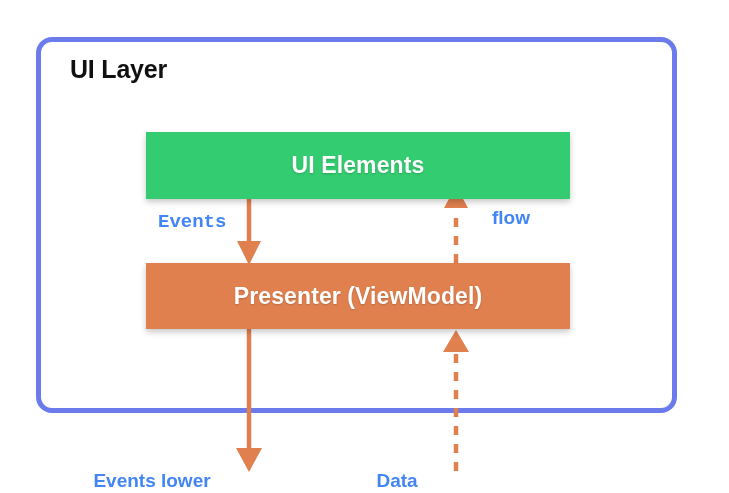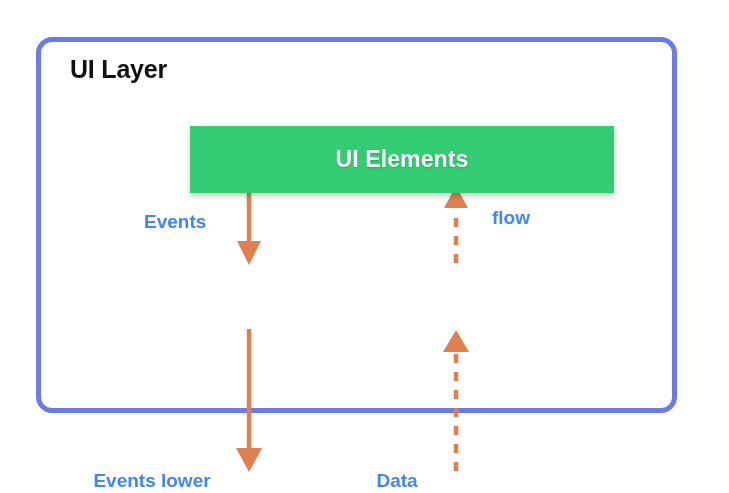--- a/index.html
+++ b/index.html
@@ -58,25 +58,24 @@
     font-weight: bold;
     font-size: 23px;
     letter-spacing: 0.1px;
     box-shadow: 0 3px 6px rgba(0,0,0,0.22);
     z-index: 6;
     text-shadow: 0 1px 2px rgba(0,0,0,0.18);
   }
 
   .block-ui-elements {
     left: 146px;
-    top: 126px;
+    top: 132px;
     width: 424px;
     height: 67px;
     background: #33CC70;
-    margin-left: 44px;
   }
 
   .block-presenter {
     left: 146px;
     top: 263px;
     width: 424px;
     height: 66px;
     background: #E0804F;
   }
 
@@ -95,22 +94,23 @@
     position: absolute;
     color: #4285F4;
     font-weight: bold;
     font-size: 19px;
     line-height: 24px;
     z-index: 7;
     white-space: pre;
   }
 
   .label-events {
-    left: 144px;
+    left: 158px;
     top: 210px;
+    font-family: Liberation Mono, monospace;
   }
 
   .label-flow {
     left: 492px;
     top: 206px;
   }
 
   .label-invoke {
     left: 72px;
     top: 421px;
@@ -154,20 +154,23 @@
   </svg>
 
   <div class="layer-box"></div>
 
   <div class="layer-title">UI Layer</div>
 
   <div class="block block-ui-elements">
     <span>UI Elements</span>
   </div>
 
+  <div class="block block-presenter">
+    <span>Presenter (ViewModel)</span>
+  </div>
 
   <div class="label label-events">Events</div>
 
   <div class="label label-flow">flow</div>
 
   <div class="label label-invoke">
     <div>Events lower</div>
     
   </div>
 

